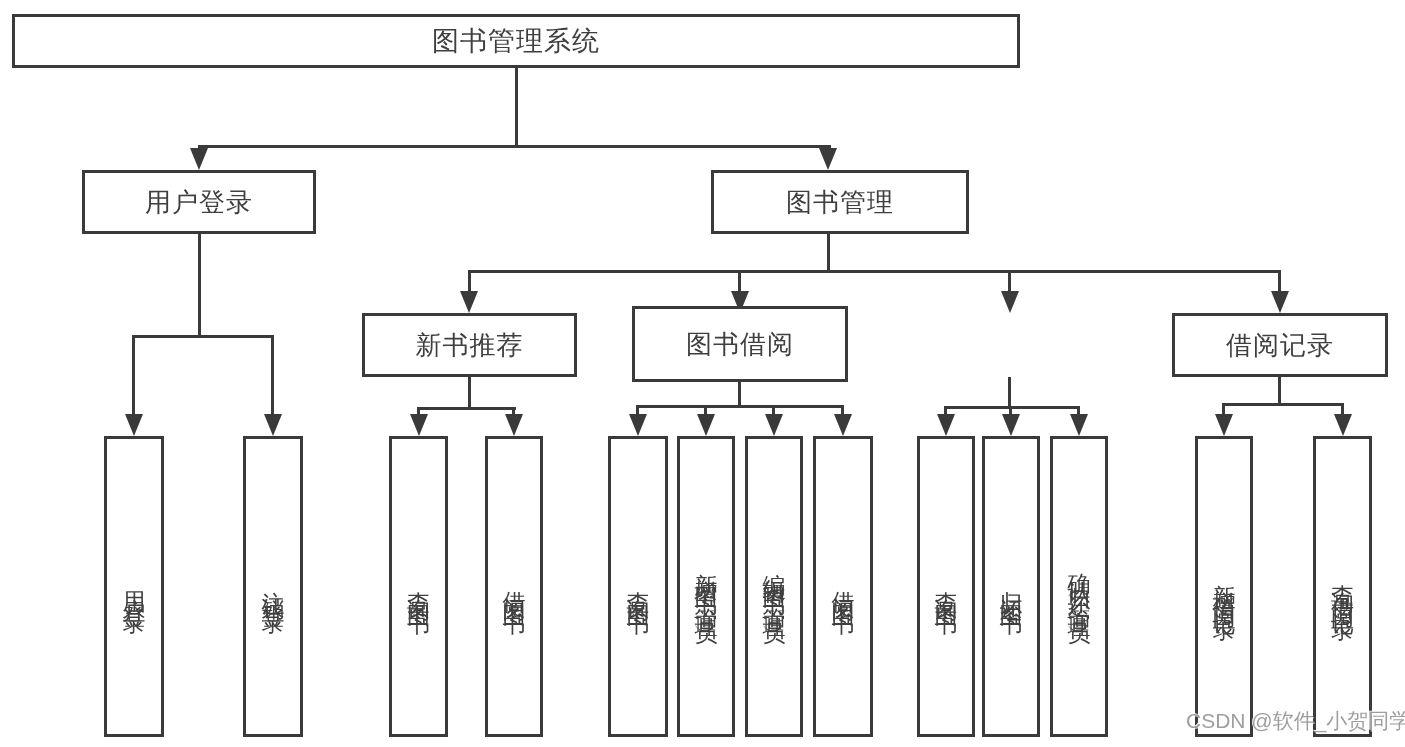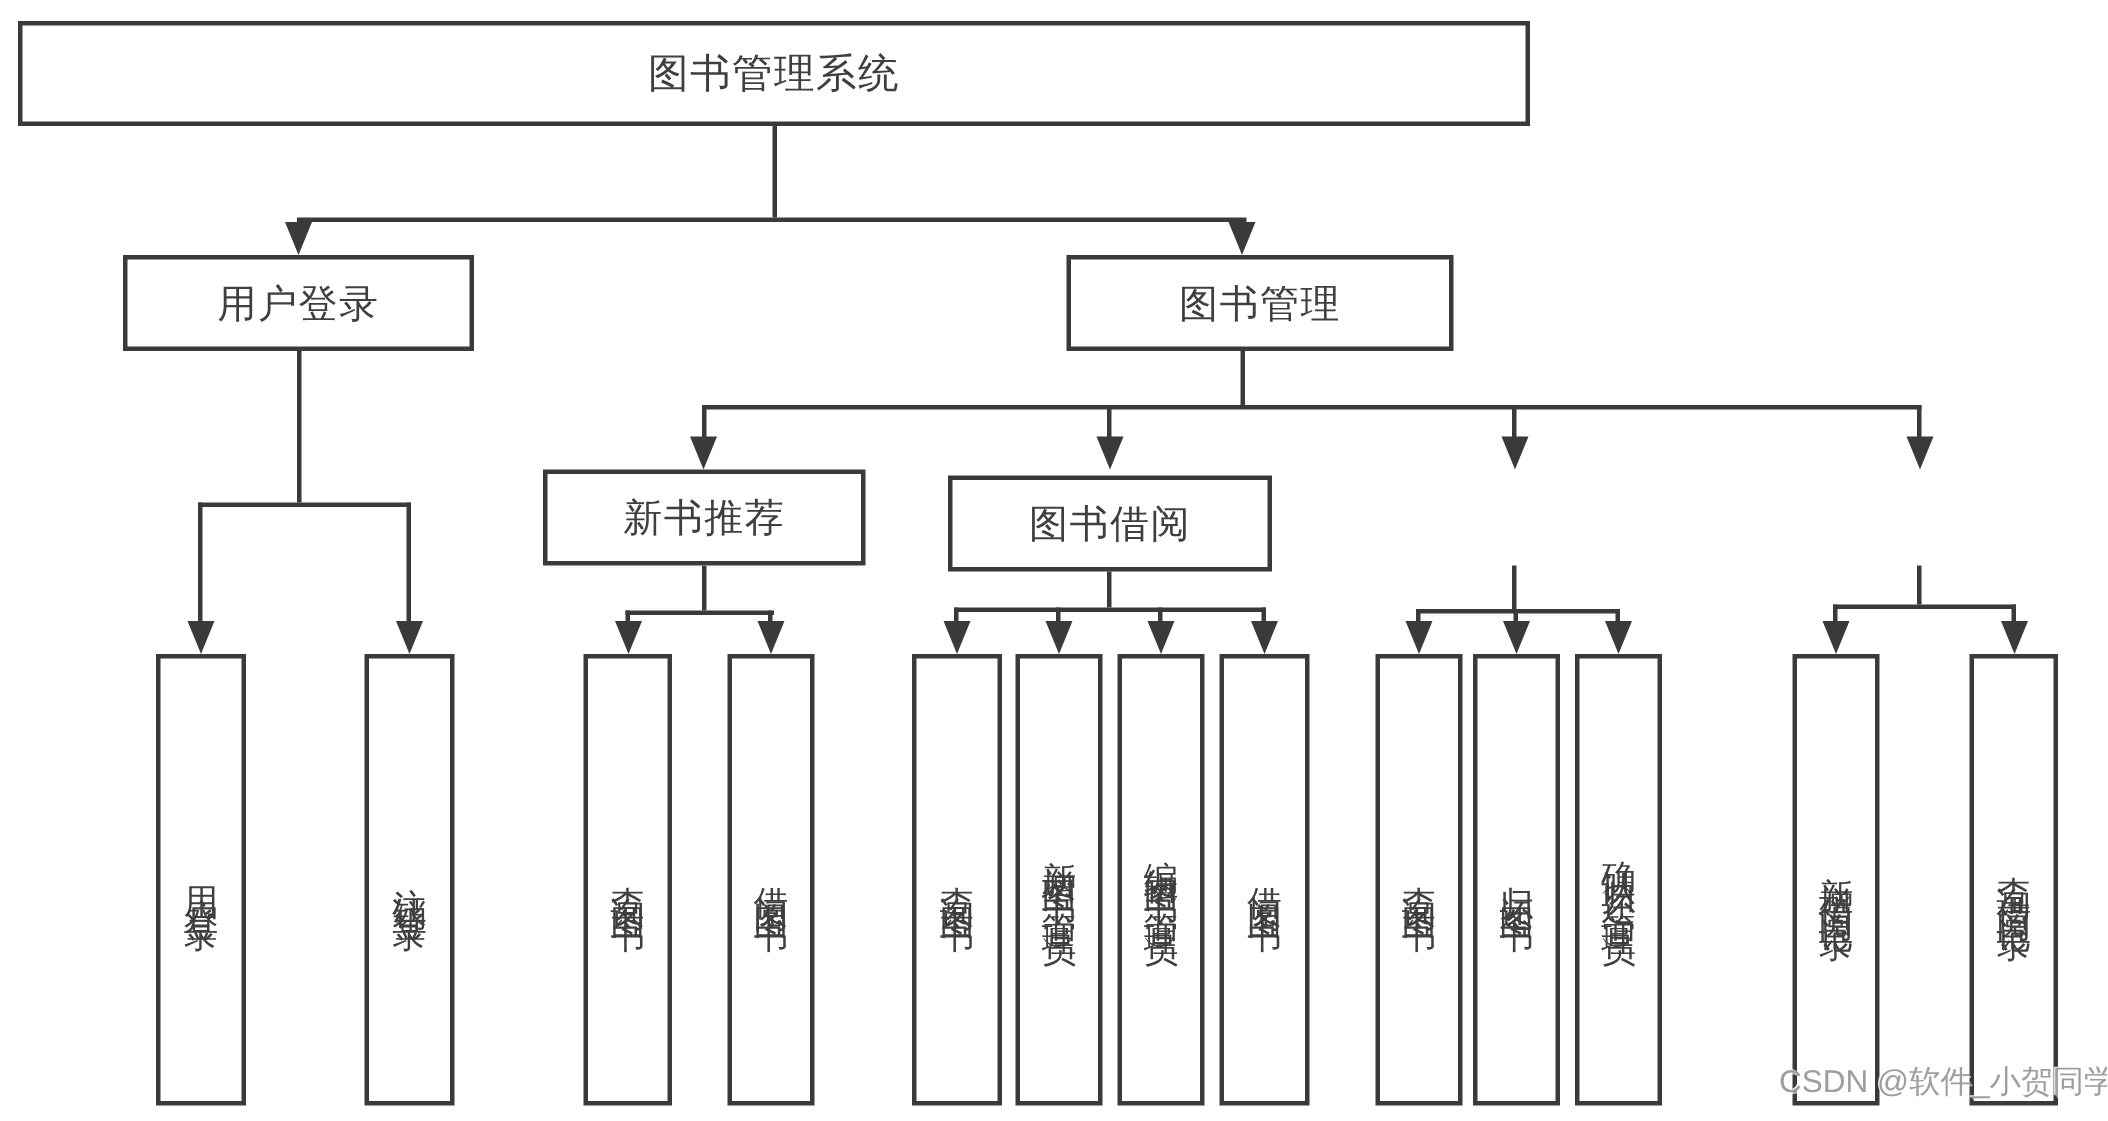--- a/index.html
+++ b/index.html
@@ -30,41 +30,44 @@
     font-size:21px;color:var(--watermark,#9e9e9e);
     text-shadow:-1px -1px 0 rgba(255,255,255,.85),1px 1px 0 rgba(255,255,255,.6);
     white-space:nowrap;
   }
 </style>
 </head>
 <body>
 
 <div class="canvas">
 
-  <div class="node hnode rootnode" style="left:12px;top:14px;width:1008px;height:70px;">
+  <div class="node hnode rootnode" style="left:12px;top:14px;width:1008px;height:54px;">
     <span>图书管理系统</span>
   </div>
 
   <div class="node hnode" style="left:82px;top:170px;width:234px;height:64px;">
     <span>用户登录</span>
   </div>
 
   <div class="node hnode" style="left:711px;top:170px;width:258px;height:64px;">
     <span>图书管理</span>
   </div>
 
   <div class="node hnode" style="left:362px;top:313px;width:215px;height:64px;">
     <span>新书推荐</span>
   </div>
 
-  <div class="node hnode" style="left:632px;top:317px;width:216px;height:64px;">
+  <div class="node hnode" style="left:632px;top:306px;width:216px;height:76px;">
     <span>图书借阅</span>
   </div>
 
 
+  <div class="node hnode" style="left:1172px;top:313px;width:216px;height:64px;">
+    <span>借阅记录</span>
+  </div>
 
   <div class="node vnode" style="left:104px;top:436px;width:60px;height:301px;">
     <span>用户登录</span>
   </div>
   <div class="node vnode" style="left:243px;top:436px;width:60px;height:301px;">
     <span>注销登录</span>
   </div>
 
   <div class="node vnode" style="left:389px;top:436px;width:59px;height:301px;">
     <span>查询图书</span>

